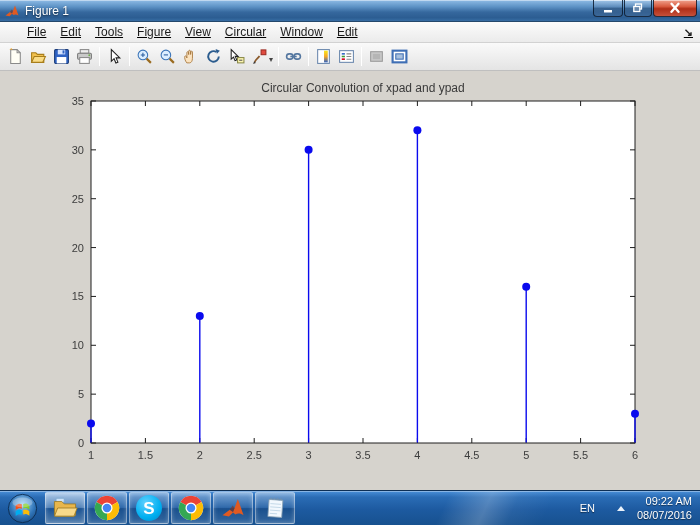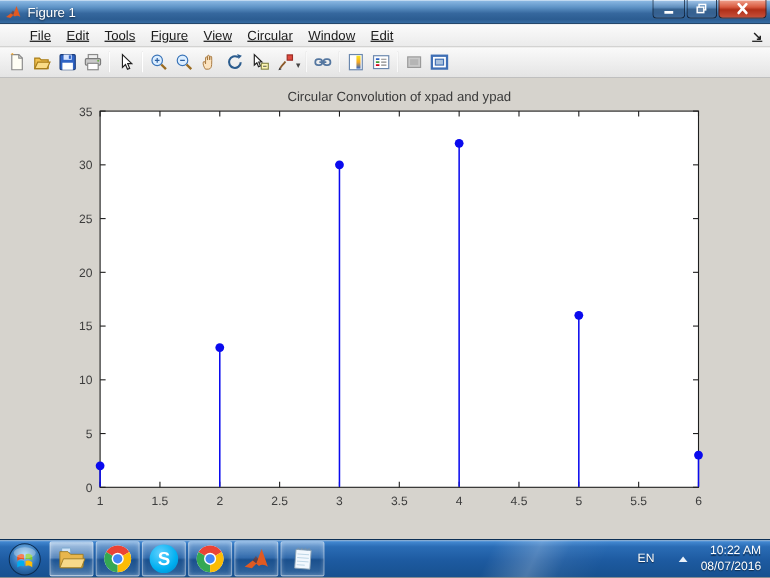--- a/index.html
+++ b/index.html
@@ -390,19 +390,19 @@
           <rect x="8" y="6" width="17" height="21" fill="#f2f8fe" stroke="#8ba3b5"></rect>
           <path d="M10 11h13M10 15h13M10 19h13M10 23h9" stroke="#b9d2e4"></path>
           <path d="M9 6c1-2.5 2-2.5 3 0M13 6c1-2.5 2-2.5 3 0M17 6c1-2.5 2-2.5 3 0M21 6c1-2.5 2-2.5 3 0" fill="none" stroke="#7d93a5"></path>
         </g>
       </svg>
     </div>
     <div class="tray">
       <span class="tray-lang">EN</span>
       <span class="tray-arrow"></span>
       <div class="tray-clock">
-        <div>10:22 AM</div>
+        <div>09:22 AM</div>
         <div>08/07/2016</div>
       </div>
     </div>
   </div>
 
 </div>
 
 </body></html>

